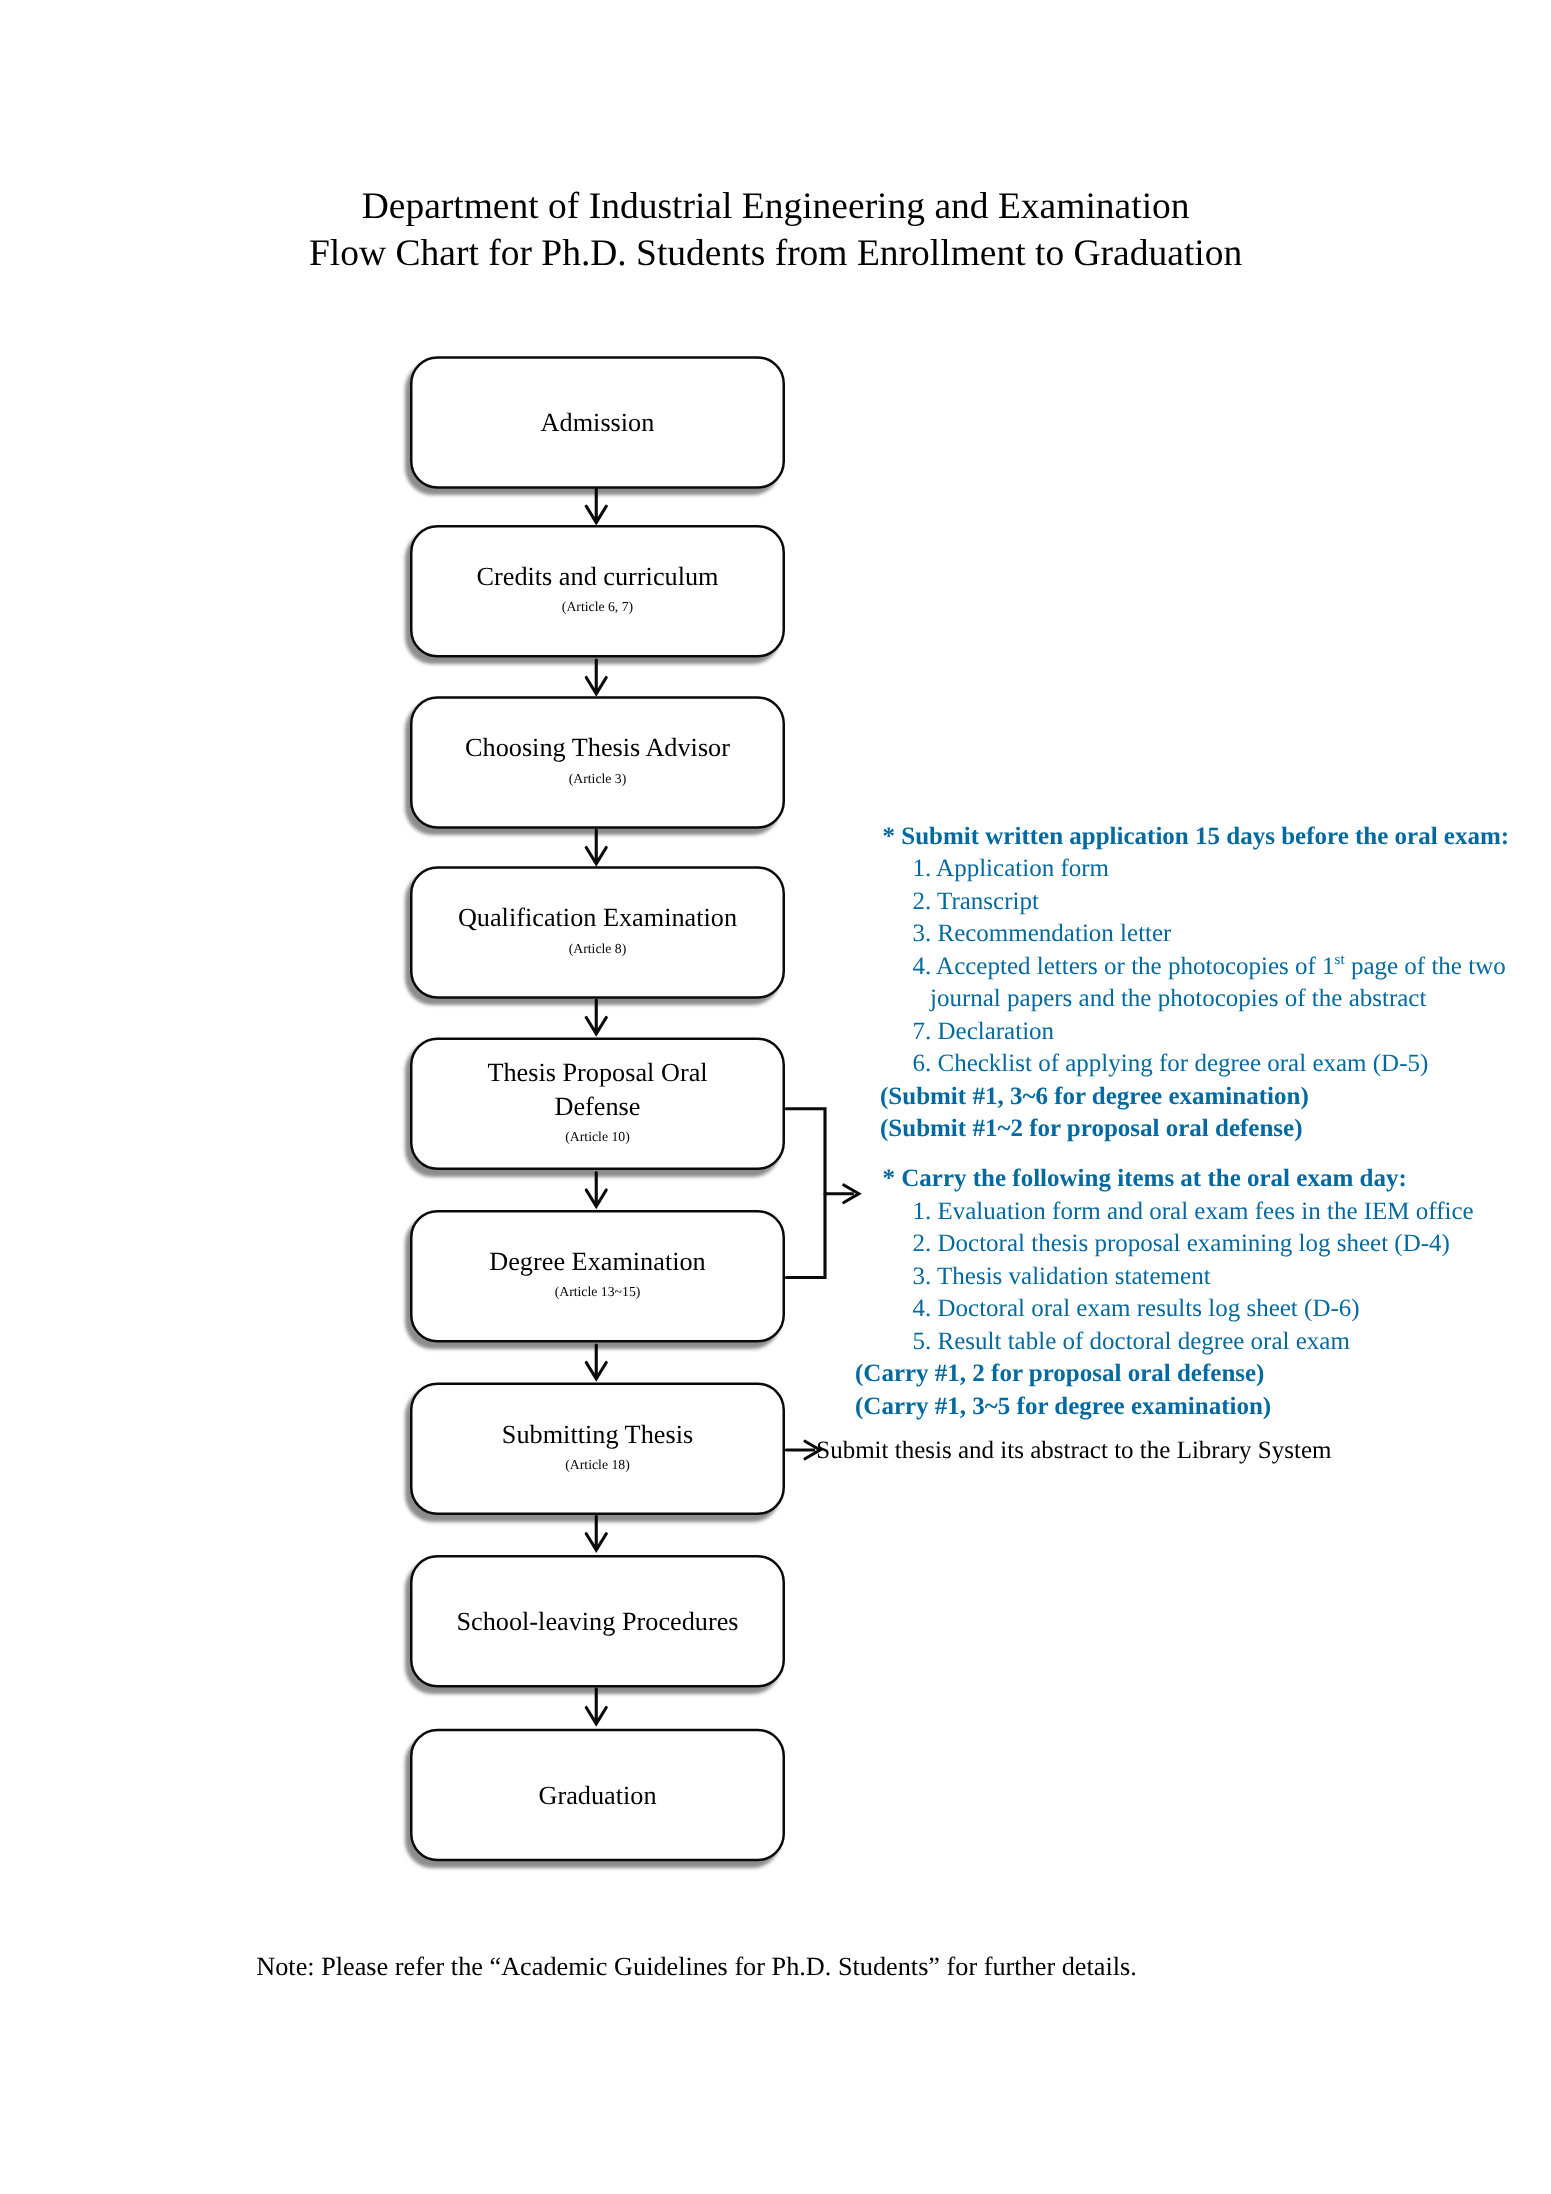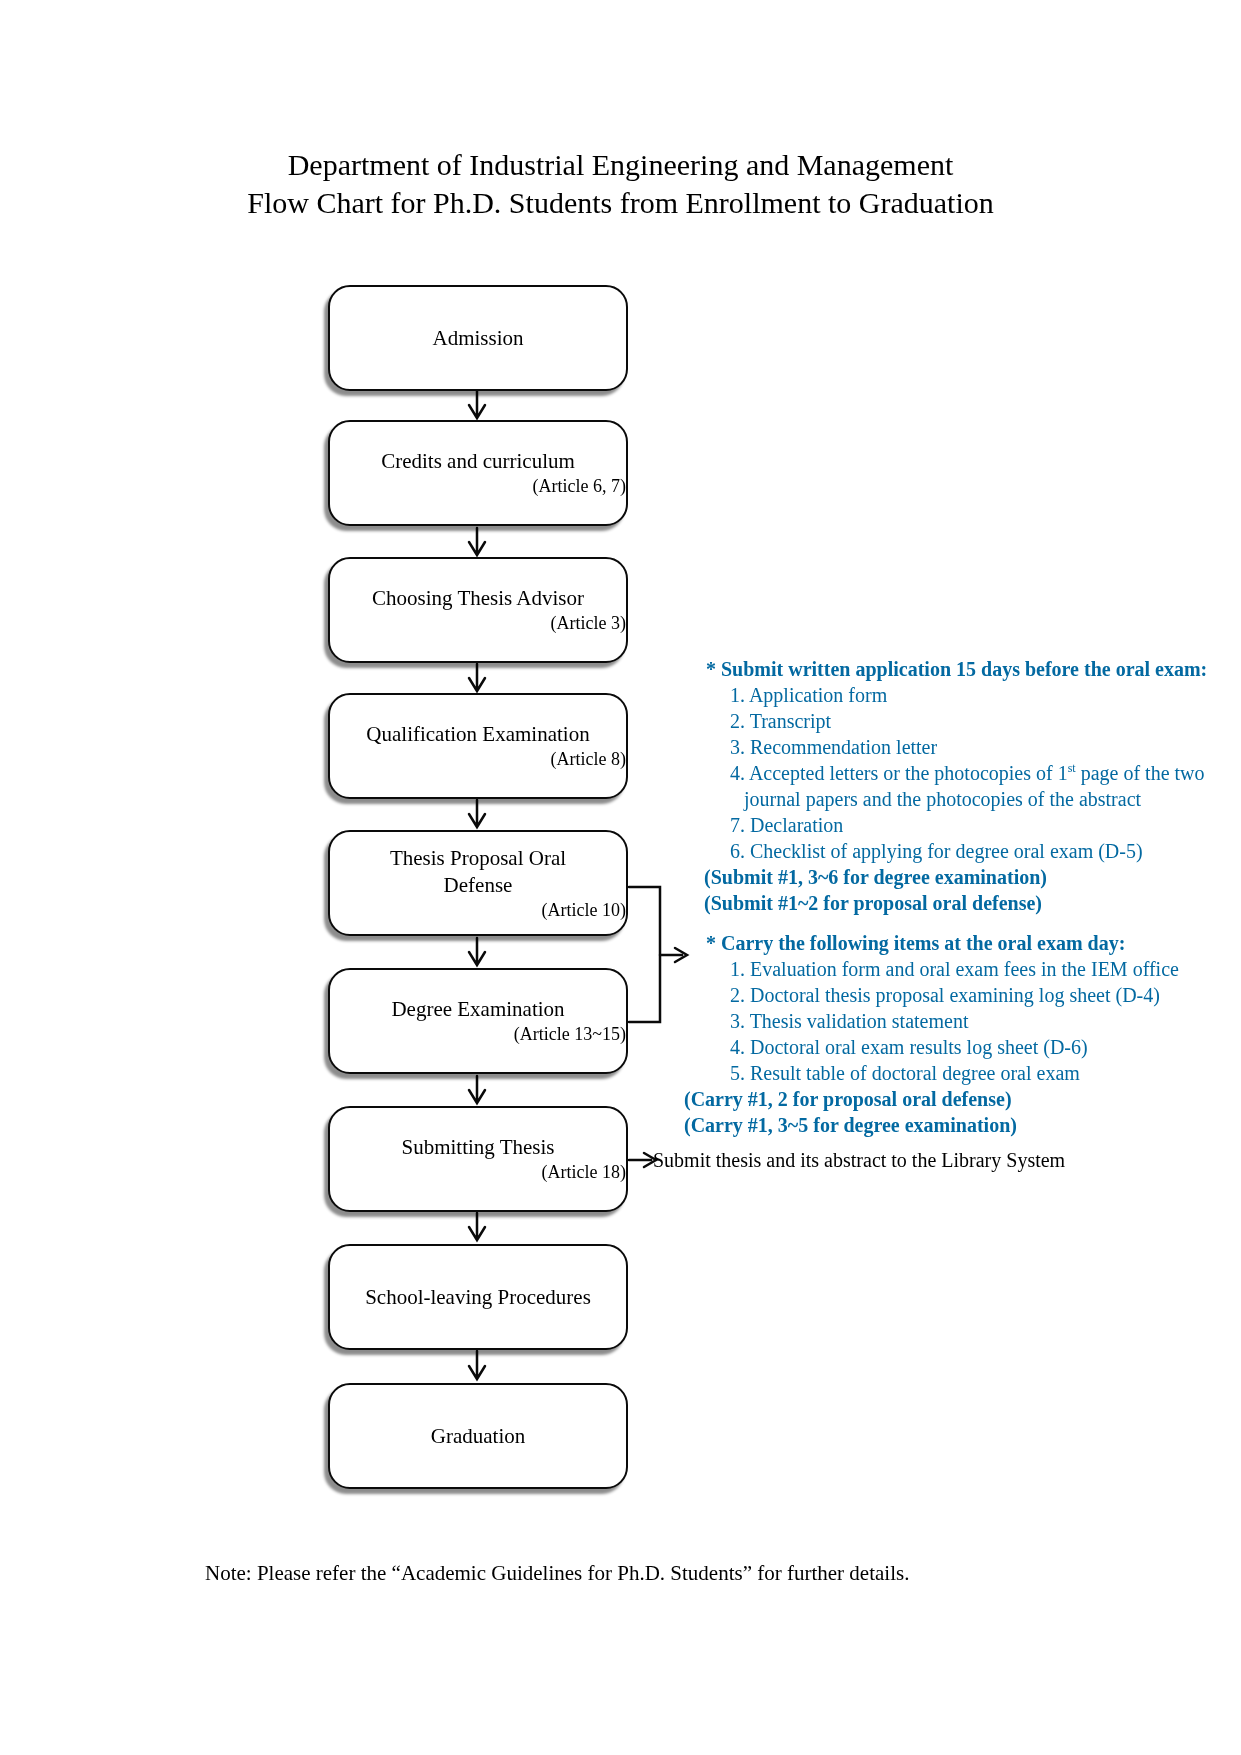--- a/index.html
+++ b/index.html
@@ -31,31 +31,31 @@
     width: 300px;
     height: 106px;
     box-sizing: border-box;
     border: 2.5px solid #0a0a0a;
     border-radius: 22px;
     background: #ffffff;
     box-shadow: -4px 5px 3px rgba(0,0,0,0.45);
     display: flex;
     flex-direction: column;
     justify-content: center;
-    align-items: flex-end;
+    align-items: center;
     text-align: center;
   }
   .box-title {
     font-size: 21px;
     line-height: 27px;
     max-width: 250px;
     margin: 0 auto;
   }
   .box-article {
-    font-size: 18px;
+    font-size: 11px;
     line-height: 23px;
   }
   .annotations {
     position: absolute;
     left: 684px;
     top: 656px;
     width: 557px;
     font-size: 20px;
     color: #0369a1;
   }
@@ -87,21 +87,21 @@
     white-space: nowrap;
     text-align: right;
   }
 </style>
 </head>
 <body>
 
 <div class="page">
 
   <div class="title-block">
-    <div>Department of Industrial Engineering and Management</div>
+    <div>Department of Industrial Engineering and Examination</div>
     <div>Flow Chart for Ph.D. Students from Enrollment to Graduation</div>
   </div>
 
   <svg class="connectors" width="1241" height="1755" viewBox="0 0 1241 1755">
     <g stroke="#0a0a0a" stroke-width="2.5" fill="none" stroke-linecap="round">
 
       <path d="M477 391 V417 M469 405 L477 418 L485 405"></path>
       <path d="M477 528 V554 M469 542 L477 555 L485 542"></path>
       <path d="M477 664 V690 M469 678 L477 691 L485 678"></path>
       <path d="M477 800 V826 M469 814 L477 827 L485 814"></path>

